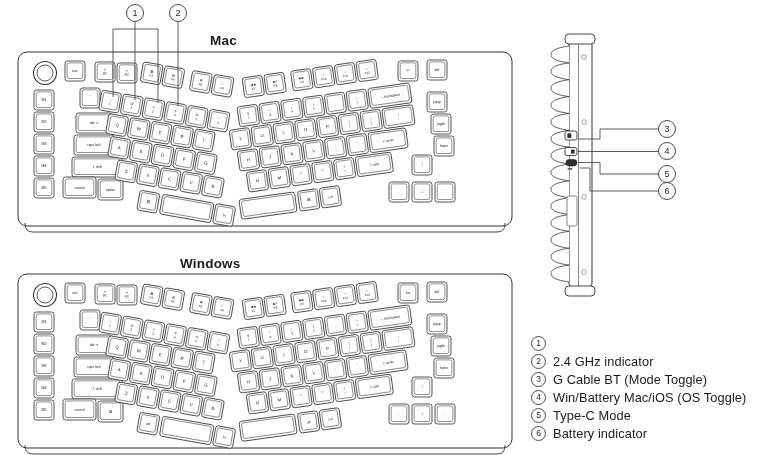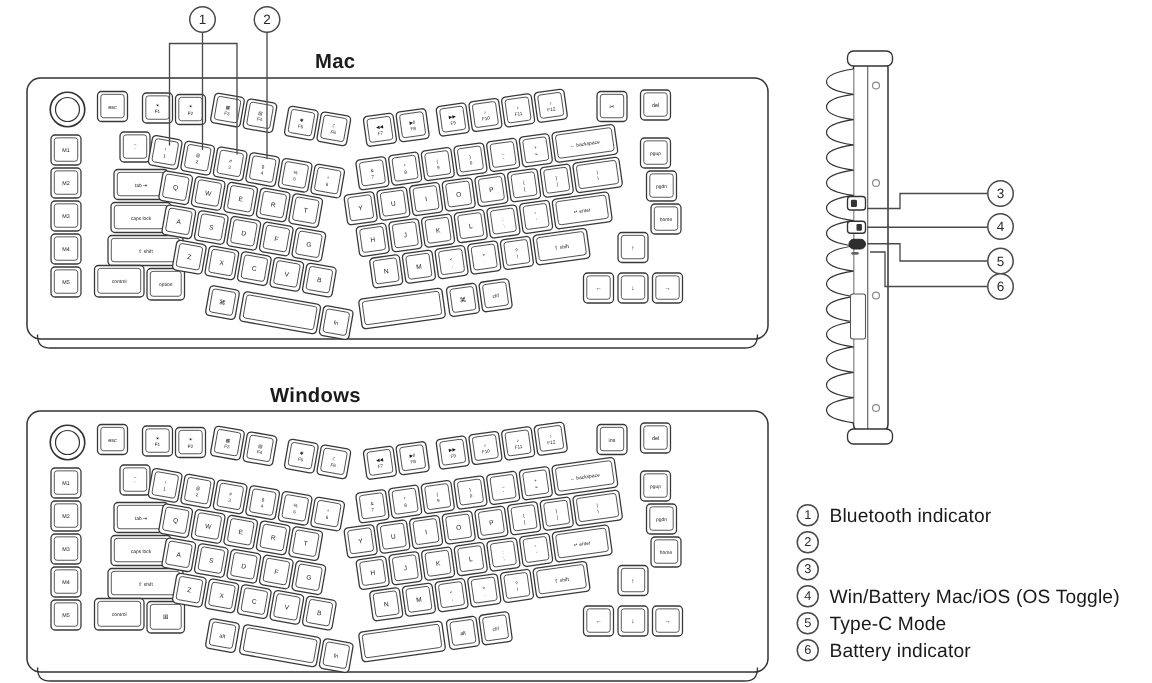--- a/index.html
+++ b/index.html
@@ -1047,27 +1047,28 @@
         <text x="667" y="194.2" font-size="9" text-anchor="middle" fill="#2a2a2a">6</text>
       </g>
     </svg>
 
   <div id="title-mac" class="kbd-title">Mac</div>
   <div id="title-windows" class="kbd-title">Windows</div>
 
   <div class="legend">
     <div class="legend-row">
       <span class="lnum">1</span>
-      <span class="ltext">Bluetooth indicator</span>
     </div>
     <div class="legend-row">
       <span class="lnum">2</span>
+      <span class="ltext">2.4 GHz indicator</span>
     </div>
     <div class="legend-row">
       <span class="lnum">3</span>
+      <span class="ltext">G Cable BT (Mode Toggle)</span>
     </div>
     <div class="legend-row">
       <span class="lnum">4</span>
       <span class="ltext">Win/Battery Mac/iOS (OS Toggle)</span>
     </div>
     <div class="legend-row">
       <span class="lnum">5</span>
       <span class="ltext">Type-C Mode</span>
     </div>
     <div class="legend-row">

